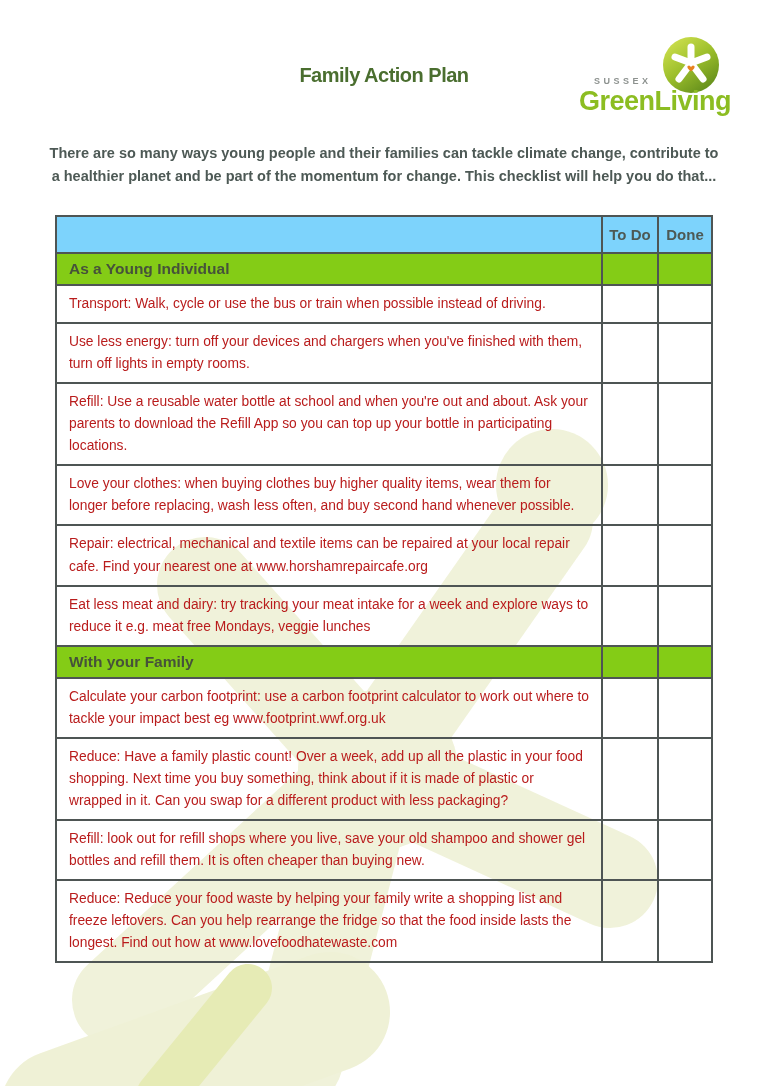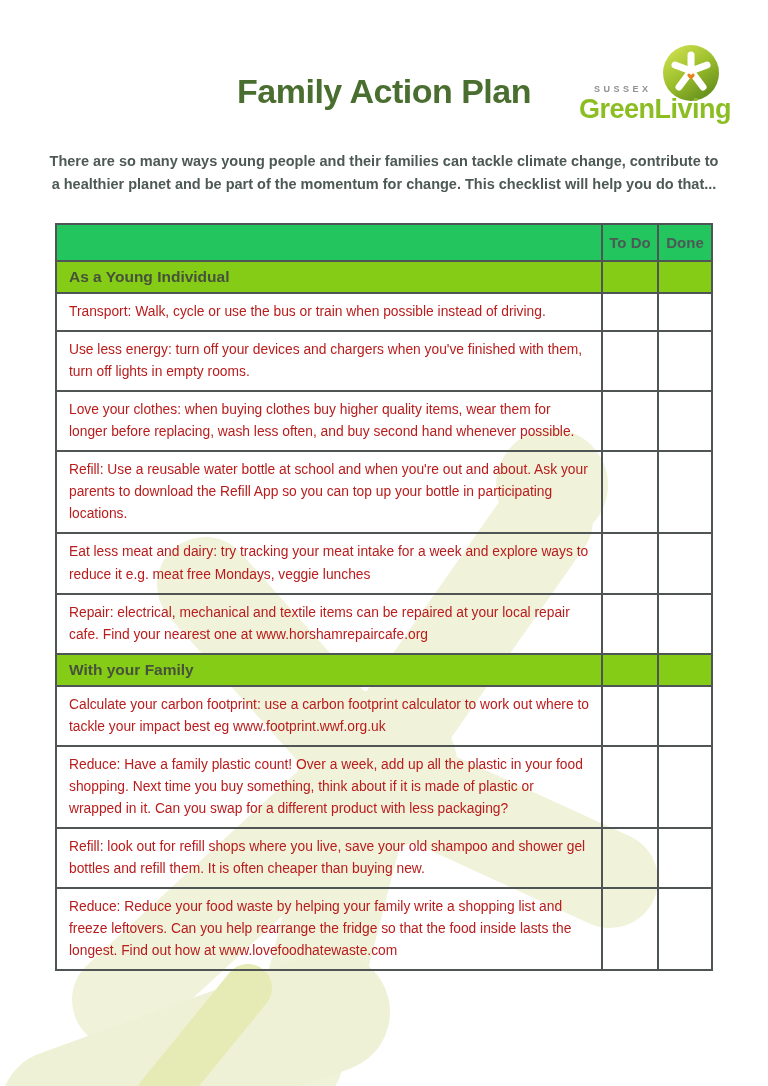--- a/index.html
+++ b/index.html
@@ -13,23 +13,23 @@
   }
   .watermark {
     position:absolute; left:0; top:0; width:768px; height:1086px;
     z-index:0; pointer-events:none;
   }
   .content { position:relative; z-index:1; }
 
   
   .header { position:relative; height:126px; }
   .page-title {
-    margin:8px; padding-top:64px;
+    margin:0; padding-top:64px;
     text-align:center;
-    font-size:34px; font-weight:bold;
+    font-size:20px; font-weight:bold;
     color:#4a6e2f; letter-spacing:-0.5px;
   }
   .logo { position:absolute; top:36px; right:22px; width:172px; height:88px; }
   .logo-mark { position:absolute; top:0px; right:26px; width:58px; height:58px; }
   .logo-sussex {
     position:absolute; top:40px; left:20px;
     font-size:9px; font-weight:bold; letter-spacing:3.5px; color:#8d928f;
   }
   .logo-brand {
     position:absolute; top:50px; left:5px; width:100%;
@@ -48,21 +48,21 @@
   
   table.checklist {
     border-collapse:collapse;
     margin:26px auto 0;
     width:656px;
     table-layout:fixed;
     background:transparent;
   }
   table.checklist td { border:2px solid #4e5554; vertical-align:middle; }
   tr.head-row td {
-    height:37px; background:#22c55e;
+    height:37px; background:#7dd3fc;
     font-weight:bold; font-size:15px; color:#4d5955;
     text-align:center;
   }
   tr.section-row td { background:#84cc16; height:32px; }
   td.section-title {
     font-weight:bold; font-size:15.5px; color:#46523a;
     padding:4px 12px;
   }
   td.task {
     padding:7px 12px;
@@ -144,36 +144,36 @@
         <td class="task">Transport: Walk, cycle or use the bus or train when possible instead of driving.</td>
         <td></td>
         <td></td>
       </tr>
       <tr>
         <td class="task">Use less energy: turn off your devices and chargers when you've finished with them, turn off lights in empty rooms.</td>
         <td></td>
         <td></td>
       </tr>
       <tr>
+        <td class="task">Refill: Use a reusable water bottle at school and when you're out and about. Ask your parents to download the Refill App so you can top up your bottle in participating locations.</td>
+        <td></td>
+        <td></td>
+      </tr>
+      <tr>
         <td class="task">Love your clothes: when buying clothes buy higher quality items, wear them for longer before replacing, wash less often, and buy second hand whenever possible.</td>
         <td></td>
         <td></td>
       </tr>
       <tr>
-        <td class="task">Refill: Use a reusable water bottle at school and when you're out and about. Ask your parents to download the Refill App so you can top up your bottle in participating locations.</td>
+        <td class="task">Repair: electrical, mechanical and textile items can be repaired at your local repair cafe. Find your nearest one at www.horshamrepaircafe.org</td>
         <td></td>
         <td></td>
       </tr>
       <tr>
         <td class="task">Eat less meat and dairy: try tracking your meat intake for a week and explore ways to reduce it e.g. meat free Mondays, veggie lunches</td>
-        <td></td>
-        <td></td>
-      </tr>
-      <tr>
-        <td class="task">Repair: electrical, mechanical and textile items can be repaired at your local repair cafe. Find your nearest one at www.horshamrepaircafe.org</td>
         <td></td>
         <td></td>
       </tr>
 
       <tr class="section-row">
         <td class="section-title">With your Family</td>
         <td></td>
         <td></td>
       </tr>
 

